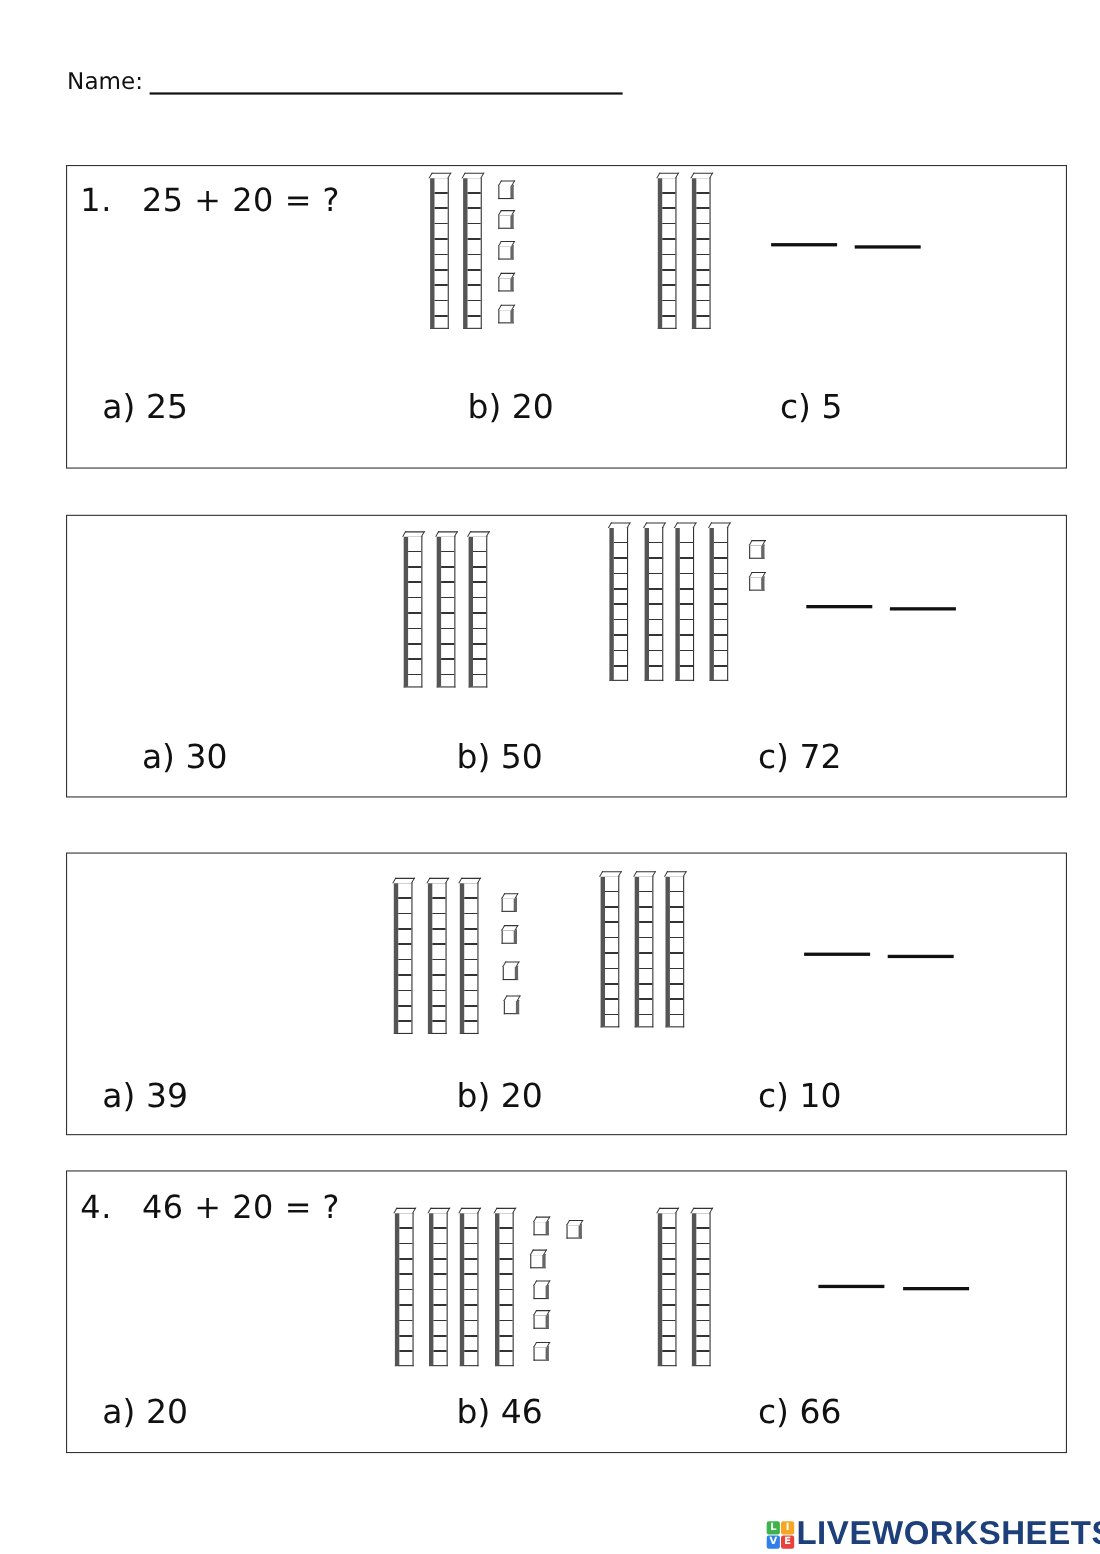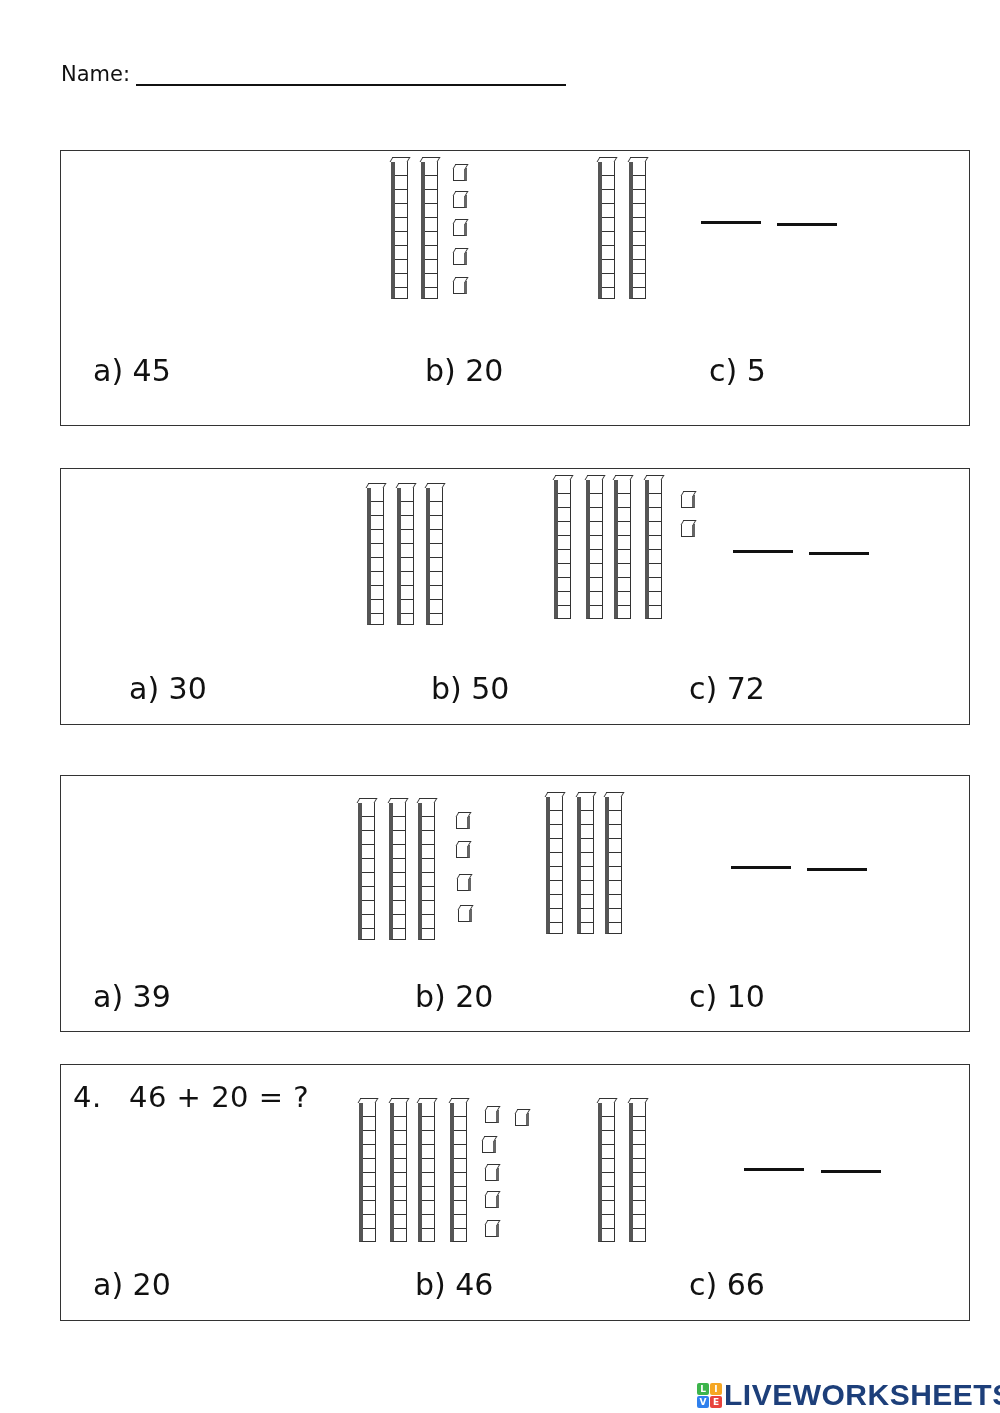--- a/index.html
+++ b/index.html
@@ -23,36 +23,39 @@
 </style>
 </head>
 <body>
 
 <div class="name-row">
   <span>Name:</span>
   <span class="name-line"></span>
 </div>
 
 <div class="qbox" style="top:150px;height:276px;">
+  <div class="qtitle" style="top:14px;">
+    <span class="num">1.</span><span>25 + 20 = ?</span>
+  </div>
   <div>
     <div class="rod" style="left:330px;top:10px;height:138px;"></div>
     <div class="rod" style="left:360px;top:10px;height:138px;"></div>
     <div class="cube" style="left:392px;top:17px;"></div>
     <div class="cube" style="left:392px;top:44px;"></div>
     <div class="cube" style="left:392px;top:72px;"></div>
     <div class="cube" style="left:392px;top:101px;"></div>
     <div class="cube" style="left:392px;top:130px;"></div>
   </div>
   <div>
     <div class="rod" style="left:537px;top:10px;height:138px;"></div>
     <div class="rod" style="left:568px;top:10px;height:138px;"></div>
   </div>
   <div class="blank" style="left:640px;top:70px;"></div>
   <div class="blank" style="left:716px;top:72px;"></div>
-  <div class="opt" style="left:32px;top:202px;">a) 45</div>
+  <div class="opt" style="left:32px;top:202px;">a) 25</div>
   <div class="opt" style="left:364px;top:202px;">b) 20</div>
   <div class="opt" style="left:648px;top:202px;">c) 5</div>
 </div>
 
 <div class="qbox" style="top:468px;height:257px;">
   <div>
     <div class="rod" style="left:306px;top:18px;height:138px;"></div>
     <div class="rod" style="left:336px;top:18px;height:138px;"></div>
     <div class="rod" style="left:365px;top:18px;height:138px;"></div>
   </div>
@@ -60,21 +63,21 @@
     <div class="rod" style="left:493px;top:10px;height:140px;"></div>
     <div class="rod" style="left:525px;top:10px;height:140px;"></div>
     <div class="rod" style="left:553px;top:10px;height:140px;"></div>
     <div class="rod" style="left:584px;top:10px;height:140px;"></div>
     <div class="cube" style="left:620px;top:26px;"></div>
     <div class="cube" style="left:620px;top:55px;"></div>
   </div>
   <div class="blank" style="left:672px;top:81px;"></div>
   <div class="blank" style="left:748px;top:83px;"></div>
   <div class="opt" style="left:32px;top:202px;margin-left:36px;">a) 30</div>
-  <div class="opt" style="left:354px;top:202px;margin-left:16px;">b) 50</div>
+  <div class="opt" style="left:354px;top:202px;">b) 50</div>
   <div class="opt" style="left:628px;top:202px;">c) 72</div>
 </div>
 
 <div class="qbox" style="top:775px;height:257px;">
   <div>
     <div class="rod" style="left:297px;top:26px;height:138px;"></div>
     <div class="rod" style="left:328px;top:26px;height:138px;"></div>
     <div class="rod" style="left:357px;top:26px;height:138px;"></div>
     <div class="cube" style="left:395px;top:40px;"></div>
     <div class="cube" style="left:395px;top:69px;"></div>

